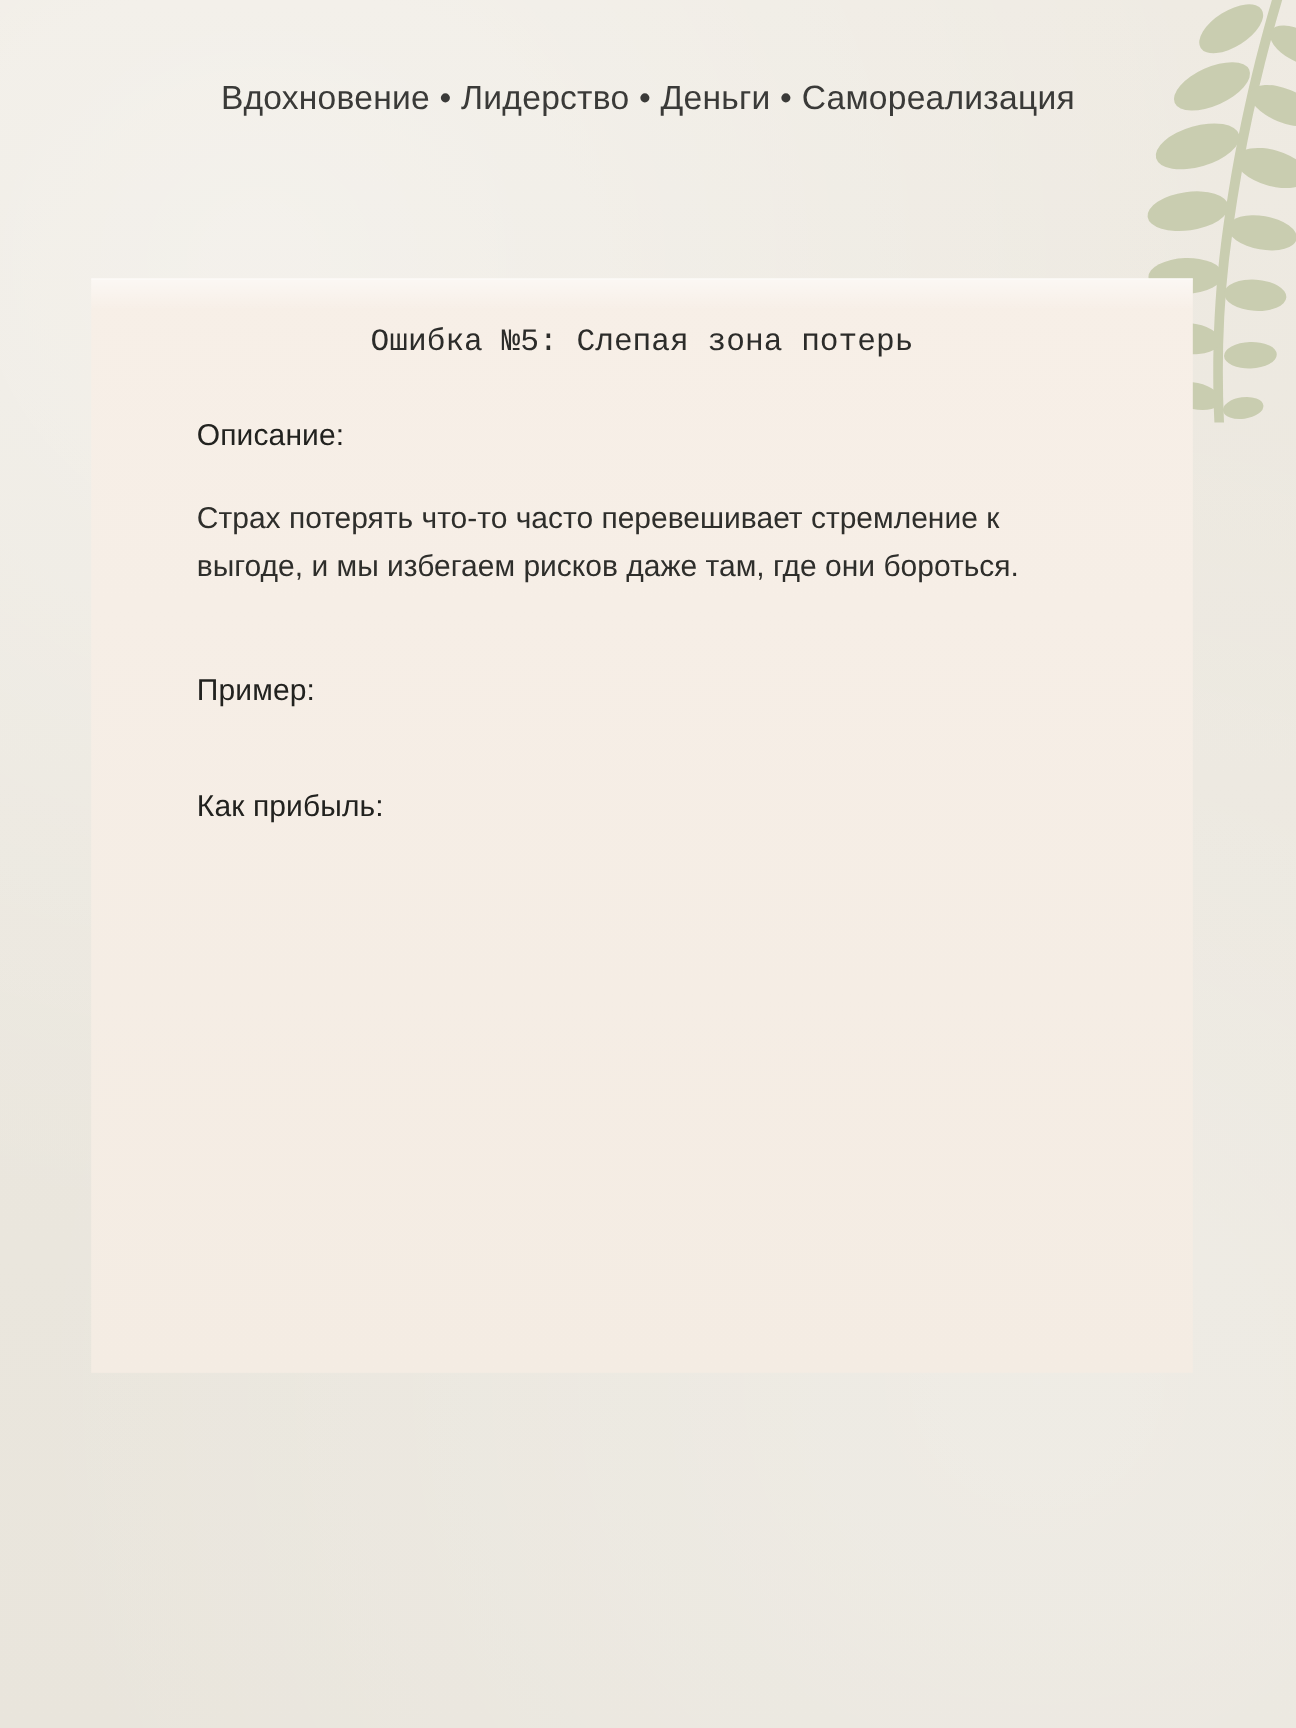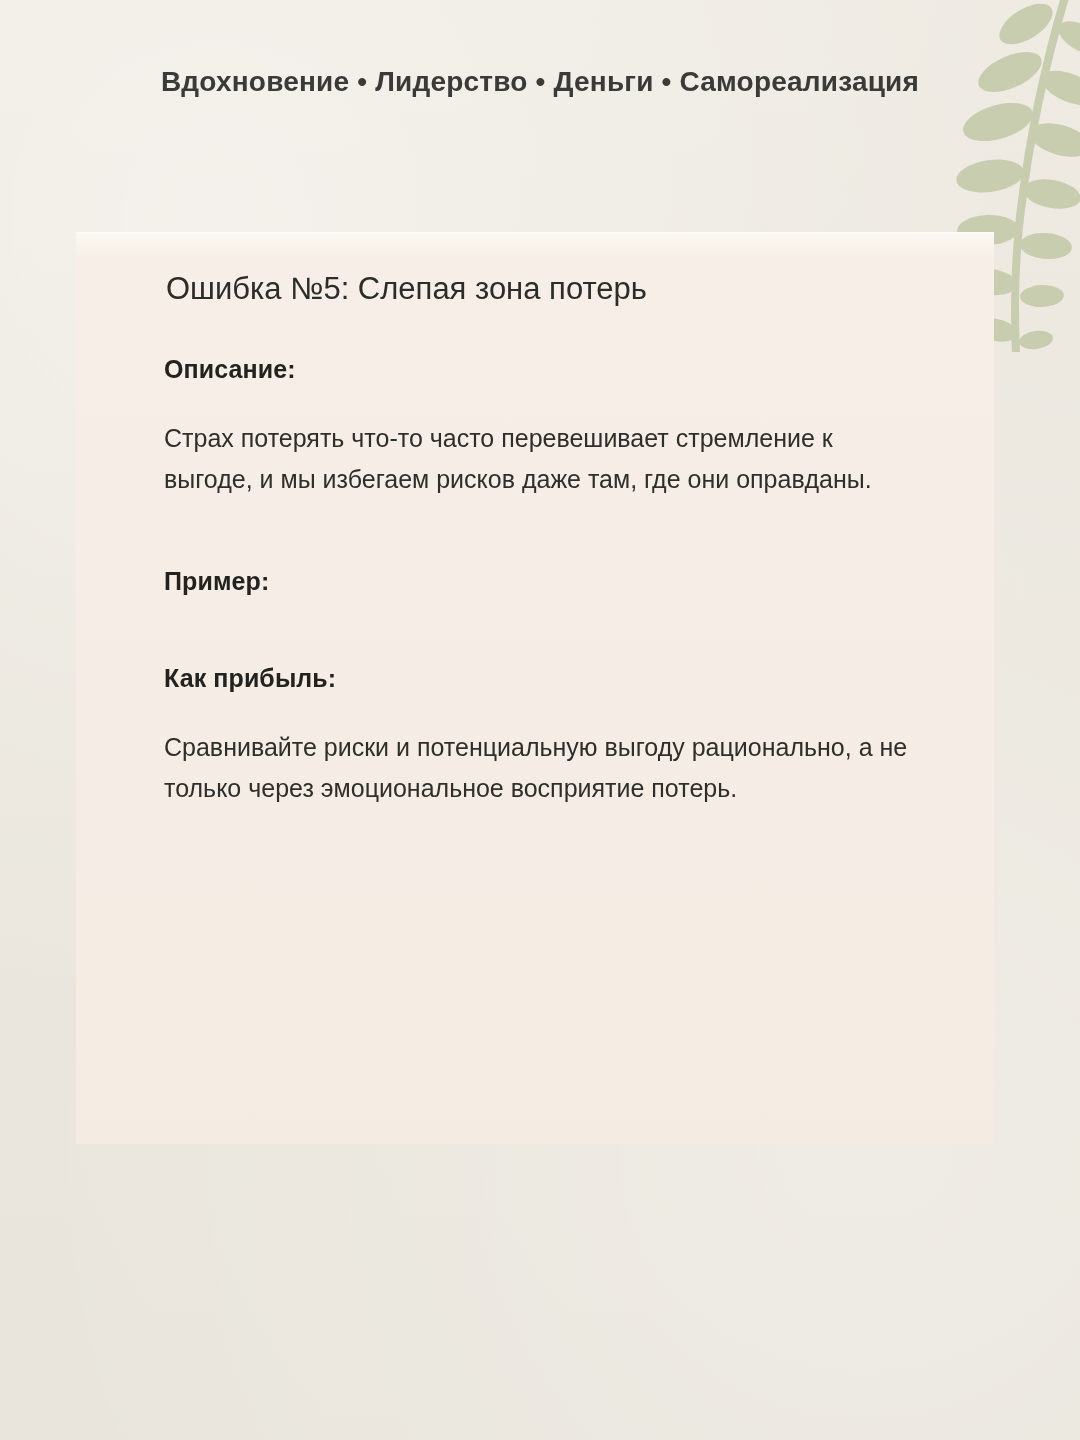--- a/index.html
+++ b/index.html
@@ -42,21 +42,21 @@
     top: 66px;
     left: 0;
     width: 1080px;
     text-align: center;
     z-index: 3;
   }
   .header-text {
     font-size: 28px;
     letter-spacing: 0.2px;
     color: #3a3a38;
-    font-weight: 700;
+    font-weight: 400;
   }
 
   .card {
     position: absolute;
     left: 76px;
     top: 232px;
     width: 918px;
     height: 912px;
     background: linear-gradient(180deg, #f7efe7 0%, #f6eee6 30%, #f4ece3 100%);
     box-shadow: 0 1px 0 rgba(255,255,255,0.6) inset;
@@ -67,34 +67,36 @@
     content: "";
     position: absolute;
     left: 0; right: 0; top: 0;
     height: 26px;
     background: linear-gradient(180deg, rgba(255,255,255,0.55), rgba(255,255,255,0));
     pointer-events: none;
   }
 
   .card-title {
     margin: 36px 90px 0 90px;
-    font-size: 31px;
+    text-align: center;
+    font-size: 26px;
     line-height: 1.33;
     color: #2c2c2a;
     font-weight: 400;
+    font-family: Liberation Mono, monospace;
   }
 
   .card-body {
     margin: 0;
     padding: 46px 72px 0 88px;
   }
 
   .section-heading {
     font-size: 25px;
-    font-weight: 700;
+    font-weight: 400;
     color: #22221f;
     margin: 0 0 34px 0;
     letter-spacing: 0.1px;
   }
   .section-heading.spaced {
     margin-top: 68px;
   }
 
   .section-paragraph {
     font-size: 25px;
@@ -137,20 +139,19 @@
 
 <div class="header">
   <div class="header-text">Вдохновение • Лидерство • Деньги • Самореализация</div>
 </div>
 
 <div class="card">
   <div class="card-title">Ошибка №5: Слепая зона потерь</div>
 
   <div class="card-body">
     <h2 class="section-heading">Описание:</h2>
-    <p class="section-paragraph">Страх потерять что-то часто перевешивает стремление к выгоде, и мы избегаем рисков даже там, где они оправданы.</p>
+    <p class="section-paragraph">Страх потерять что-то часто перевешивает стремление к выгоде, и мы избегаем рисков даже там, где они бороться.</p>
 
     <h2 class="section-heading spaced">Пример:</h2>
 
     <h2 class="section-heading spaced">Как прибыль:</h2>
-    <p class="section-paragraph">Сравнивайте риски и потенциальную выгоду рационально, а не только через эмоциональное восприятие потерь.</p>
   </div>
 </div>
 
 </body></html>

